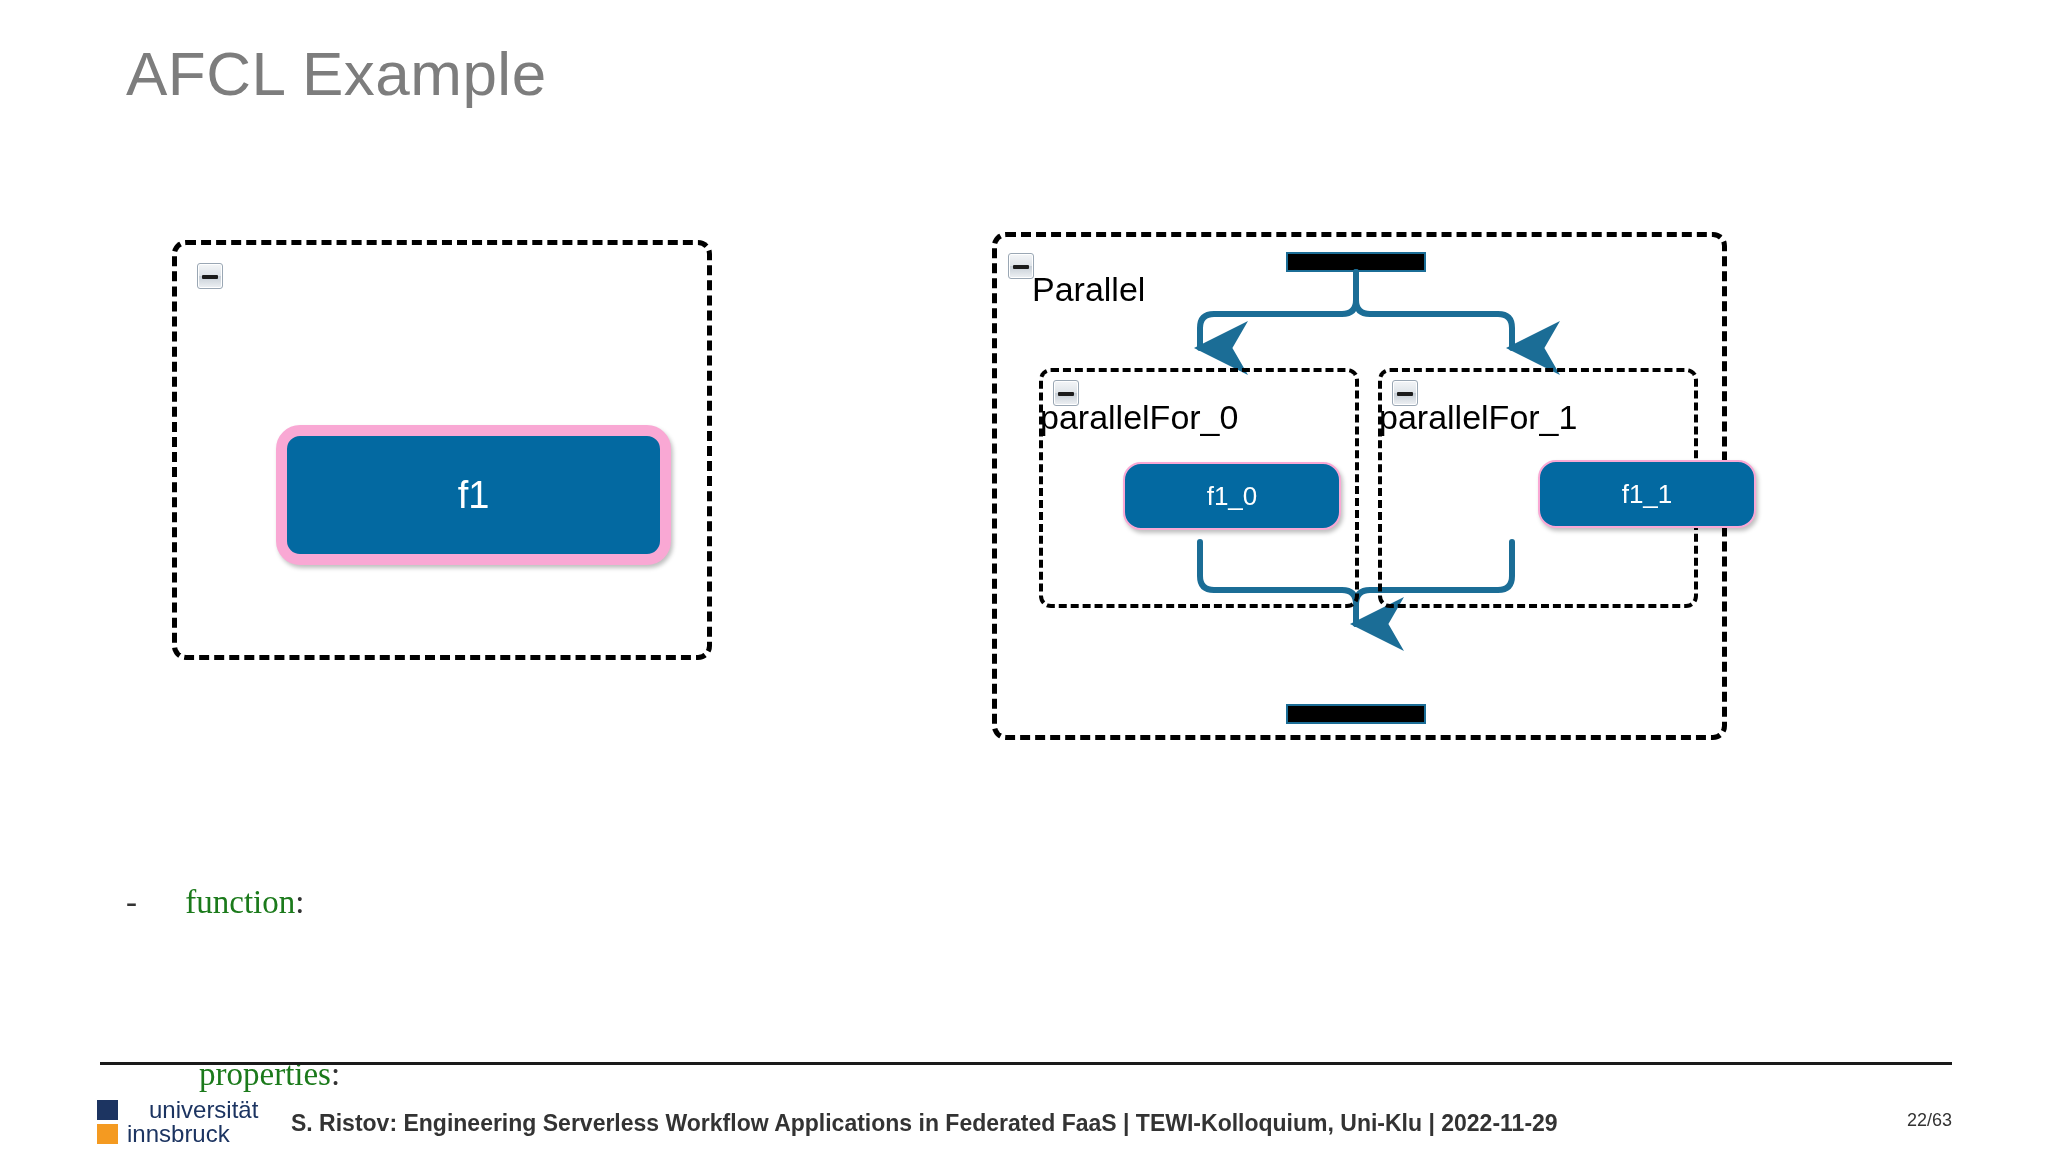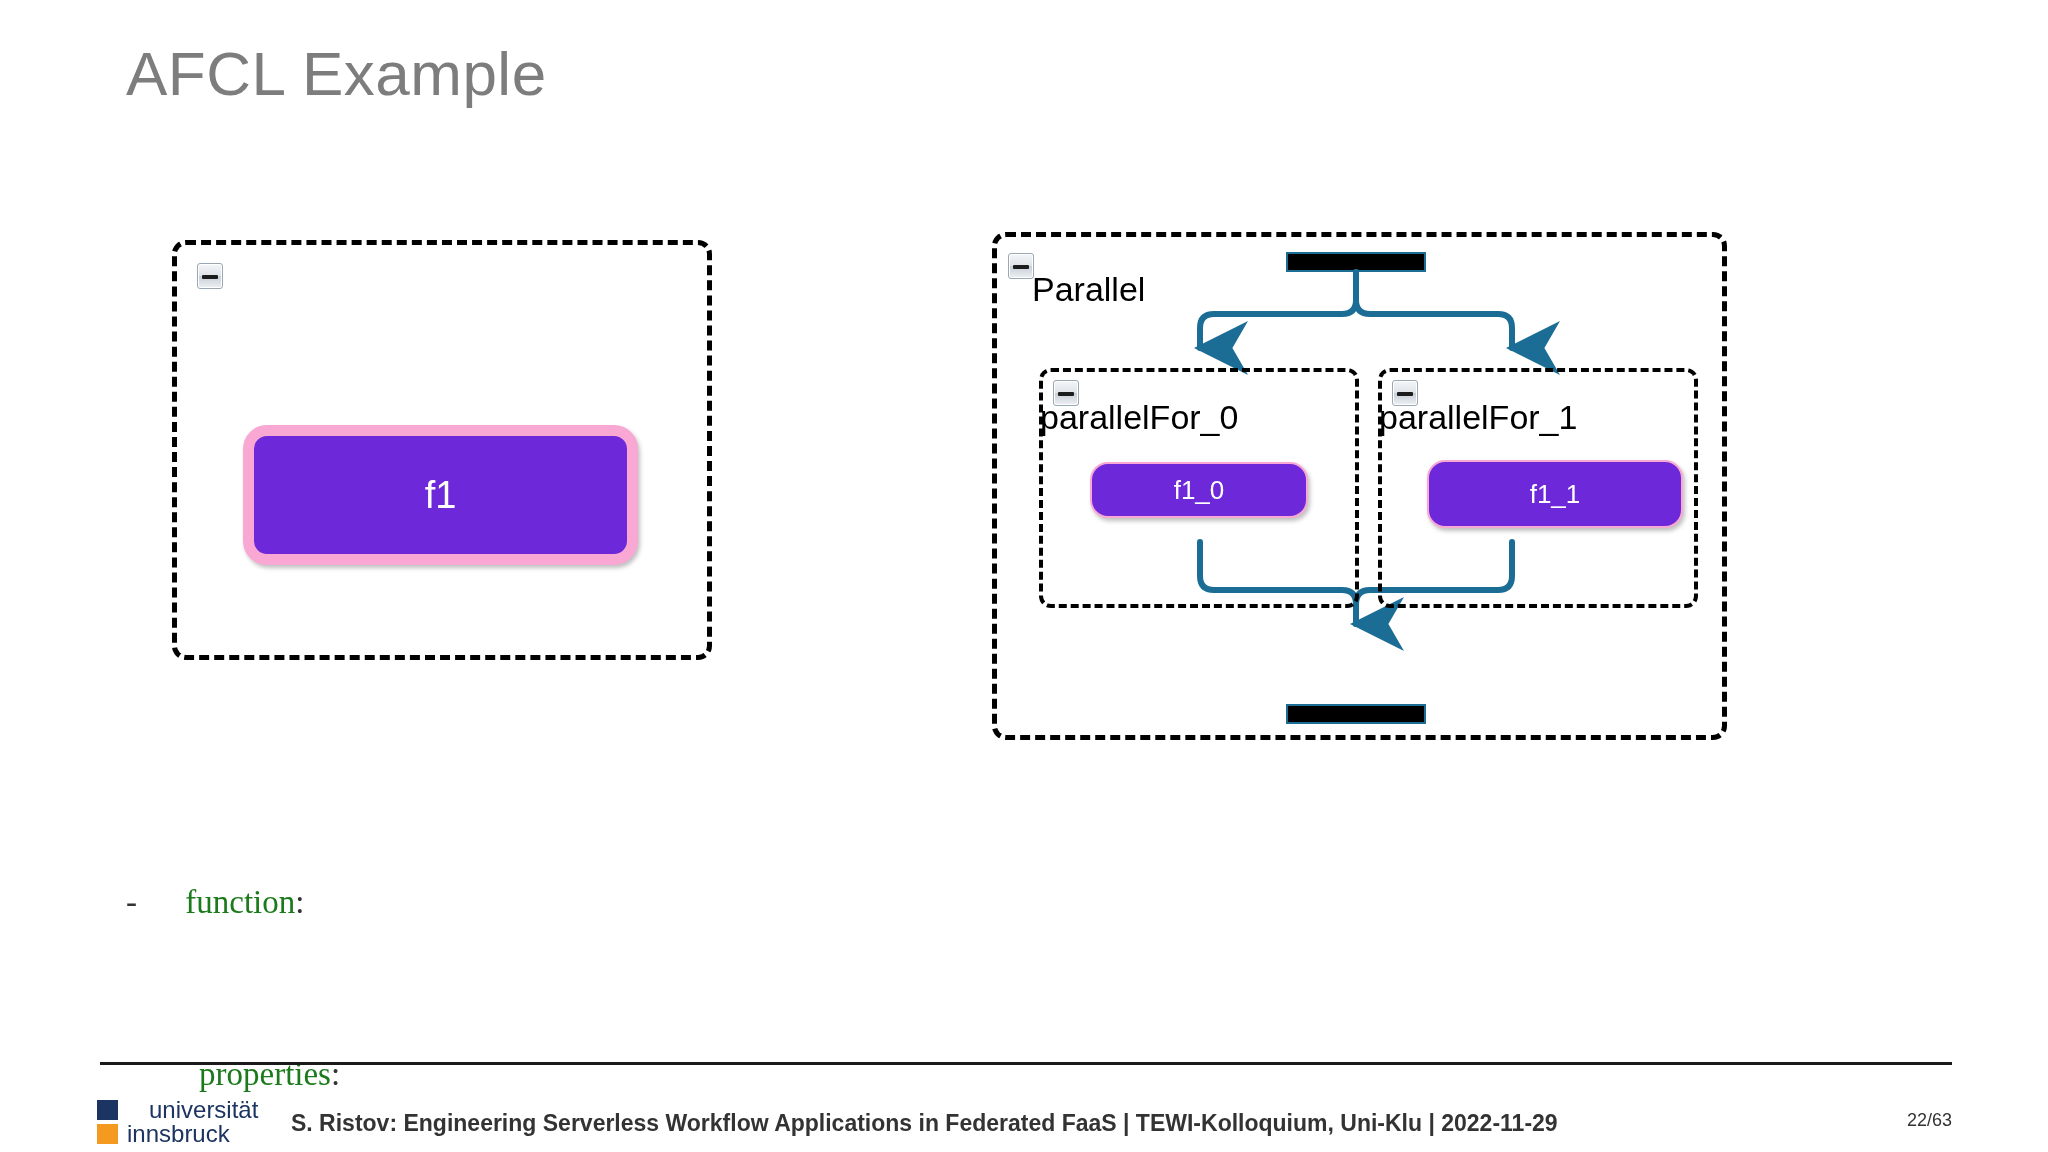--- a/index.html
+++ b/index.html
@@ -81,29 +81,30 @@
     line-height: 1;
   }
   .box-label.big {
     font-size: 46px;
   }
 
   
   .fn-node {
     position: absolute;
     box-sizing: border-box;
-    background: #6d28d9;
+    background: #0369a1;
     border: 2px solid #f9a8d4;
     border-radius: 18px;
     display: flex;
     align-items: center;
     justify-content: center;
     color: #ffffff;
     font-size: 26px;
     box-shadow: 2px 3px 4px rgba(0,0,0,0.25);
+    margin-left: 33px;
   }
   .fn-node.large {
     border-width: 11px;
     border-radius: 24px;
     font-size: 38px;
   }
 
   
   .sync-bar {
     position: absolute;
@@ -219,31 +220,31 @@
     <path d="M208,310 L208,344 Q208,358 222,358 L350,358 Q364,358 364,372 L364,392" fill="none" stroke="#1b6d96" stroke-width="6" stroke-linecap="round" marker-end="url(#arrowDown)"></path>
     <path d="M520,310 L520,344 Q520,358 506,358 L378,358 Q364,358 364,372 L364,392" fill="none" stroke="#1b6d96" stroke-width="6" stroke-linecap="round"></path>
   </svg>
 
   <div class="dashed-box inner" style="left:1039px; top:368px; width:320px; height:240px;"></div>
 
   <div class="collapse-icon" style="left:1053px; top:380px;"></div>
 
   <div class="box-label" style="left:1040px; top:400px;">parallelFor_0</div>
 
-  <div class="fn-node" style="left:1090px; top:462px; width:218px; height:56px;">
+  <div class="fn-node" style="left:1090px; top:462px; width:218px; height:68px;">
     <span>f1_0</span>
   </div>
 
   <div class="dashed-box inner" style="left:1378px; top:368px; width:320px; height:240px;"></div>
 
   <div class="collapse-icon" style="left:1392px; top:380px;"></div>
 
   <div class="box-label" style="left:1379px; top:400px;">parallelFor_1</div>
 
-  <div class="fn-node" style="left:1427px; top:460px; width:256px; height:68px;">
+  <div class="fn-node" style="left:1505px; top:460px; width:218px; height:68px;">
     <span>f1_1</span>
   </div>
 
   <div class="sync-bar" style="left:1286px; top:704px; width:140px; height:20px;"></div>
 
 </div>
 
 <div class="code-block">
   <div class="code-line"><span class="tok-dash">-</span> <span class="tok-key">function</span><span class="tok-punct">:</span></div>
 

